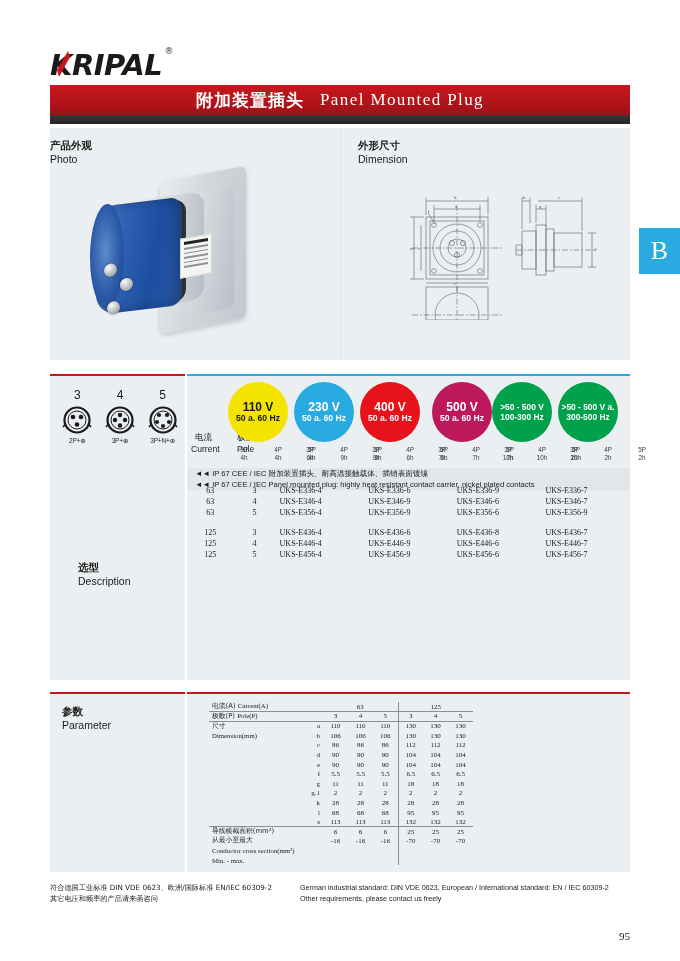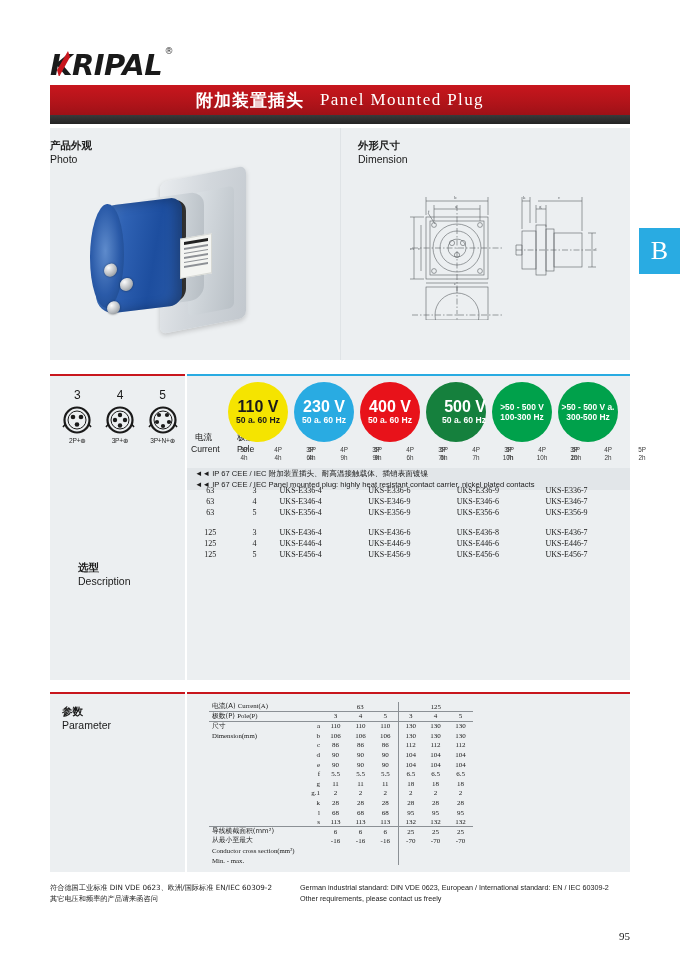--- a/index.html
+++ b/index.html
@@ -155,21 +155,21 @@
   .pole .cap { font-size: 6.6px; color: #2a2a2a; display: block; margin-top: 2px; letter-spacing: -0.2px; }
   .pole svg { display: block; margin: 0 auto; }
 
   
   .volts { position: absolute; left: 41px; top: 6px; width: 400px; height: 68px; }
   .vcirc {
     position: absolute; width: 60px; height: 60px; border-radius: 50%;
     display: flex; flex-direction: column; align-items: center; justify-content: center;
     text-align: center; line-height: 1.05;
   }
-  .vcirc .v1 { font-weight: bold; font-size: 16px; }
+  .vcirc .v1 { font-weight: bold; font-size: 12px; }
   .vcirc .v2 { font-size: 8.6px; font-weight: bold; }
   .vcirc.small .v1 { font-size: 8.4px; font-weight: bold; line-height: 1.25; }
 
   .hdr-cn { position: absolute; font-size: 8.6px; font-family: "DejaVu Sans", sans-serif; color: #1a1a1a; }
   .hdr-en { position: absolute; font-size: 8.6px; color: #1a1a1a; }
 
   .phgroup { position: absolute; top: 70px; width: 96px; display: flex; justify-content: space-between; }
   .ph { text-align: center; width: 28px; }
   .ph .a { display: block; font-size: 6.3px; color: #3a3a3a; line-height: 1.25; }
   .ph .b { display: block; font-size: 6.3px; color: #3a3a3a; line-height: 1.25; }
@@ -423,21 +423,21 @@
           <span class="v2">50 a. 60 Hz</span>
         </div>
         <div class="vcirc" style="left: 66px; top: 0px; background: rgb(41, 171, 226); color: rgb(255, 255, 255);">
           <span class="v1">230 V</span>
           <span class="v2">50 a. 60 Hz</span>
         </div>
         <div class="vcirc" style="left: 132px; top: 0px; background: rgb(232, 18, 26); color: rgb(255, 255, 255);">
           <span class="v1">400 V</span>
           <span class="v2">50 a. 60 Hz</span>
         </div>
-        <div class="vcirc" style="left: 198px; top: 0px; background: #15803d; color: rgb(255, 255, 255); align-items: flex-end;">
+        <div class="vcirc" style="left: 204px; top: 0px; background: #be185d; color: rgb(255, 255, 255);">
           <span class="v1">500 V</span>
           <span class="v2">50 a. 60 Hz</span>
         </div>
         <div class="vcirc small" style="left: 264px; top: 0px; background: rgb(0, 161, 75); color: rgb(255, 255, 255);">
           <span class="v1">&gt;50 - 500 V 100-300 Hz</span>
         </div>
         <div class="vcirc small" style="left: 330px; top: 0px; background: rgb(0, 161, 75); color: rgb(255, 255, 255);">
           <span class="v1">&gt;50 - 500 V a. 300-500 Hz</span>
         </div>
       </div>

